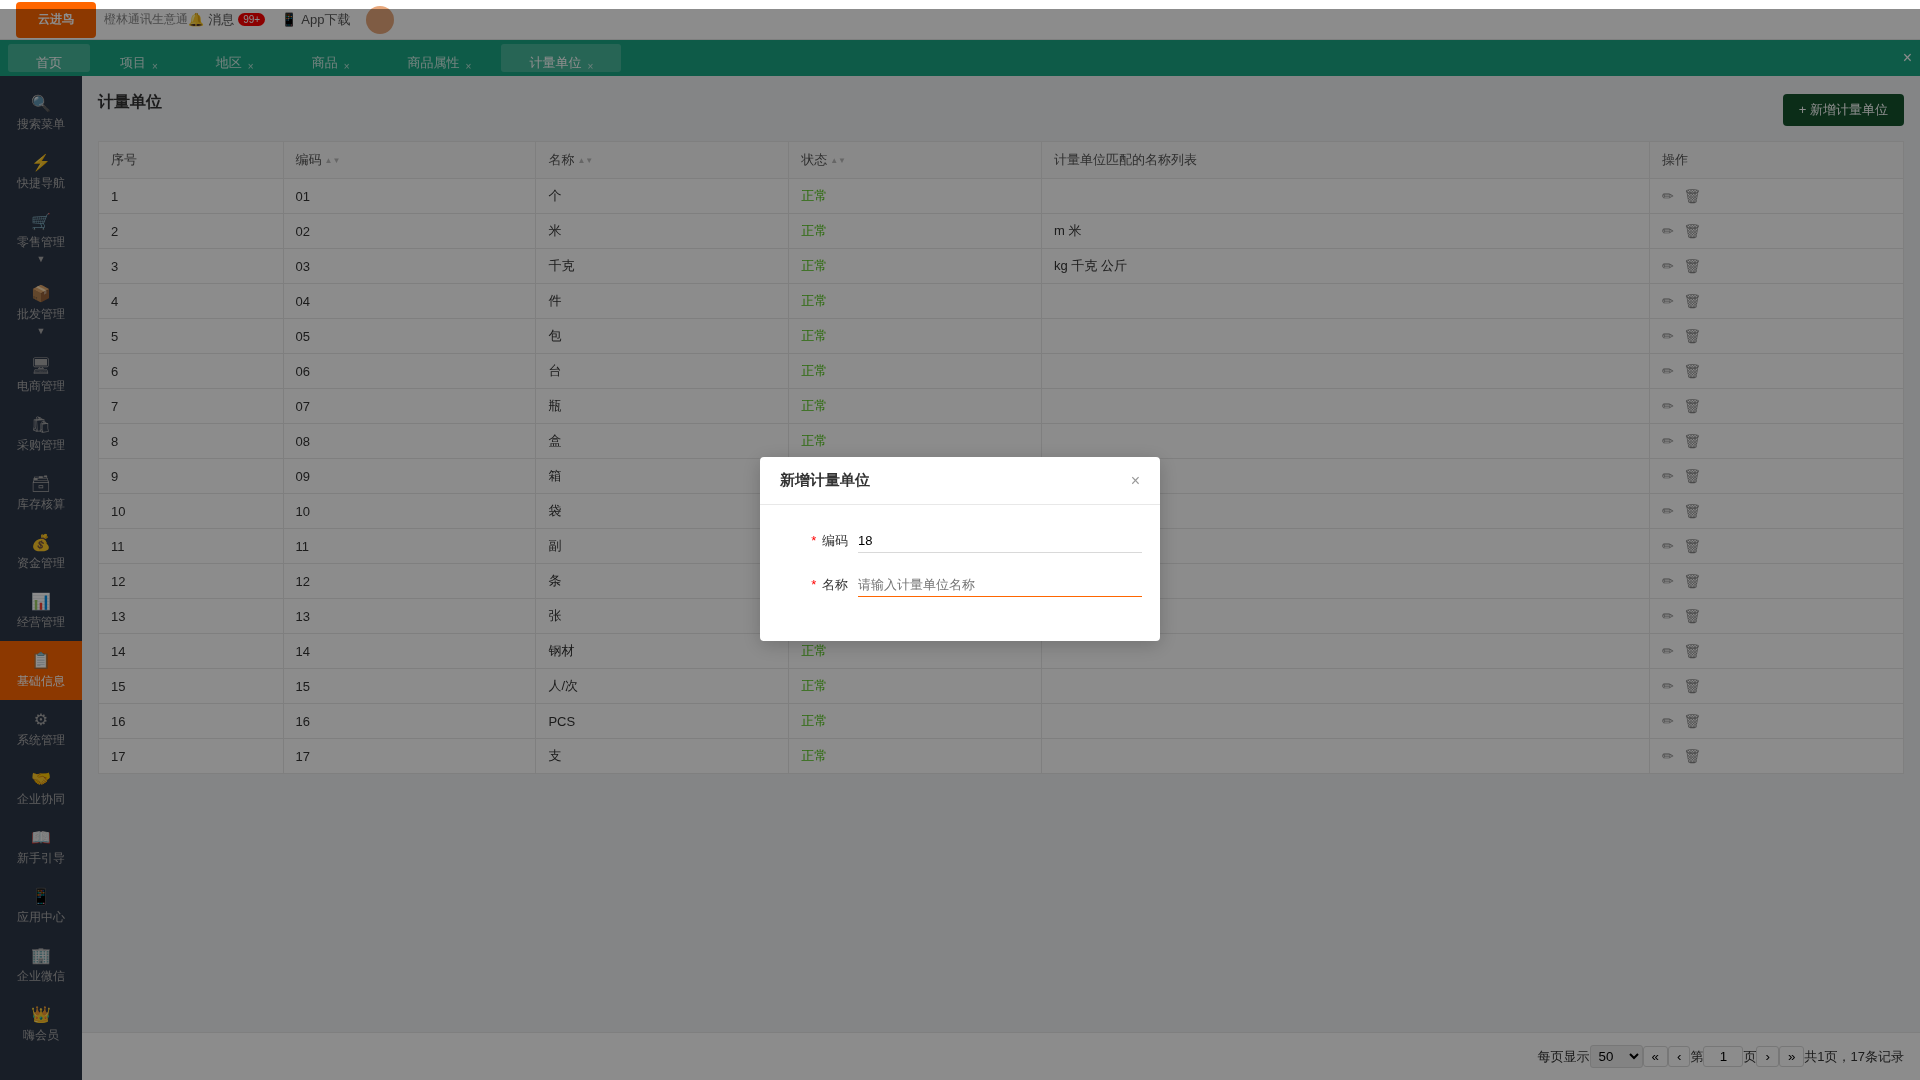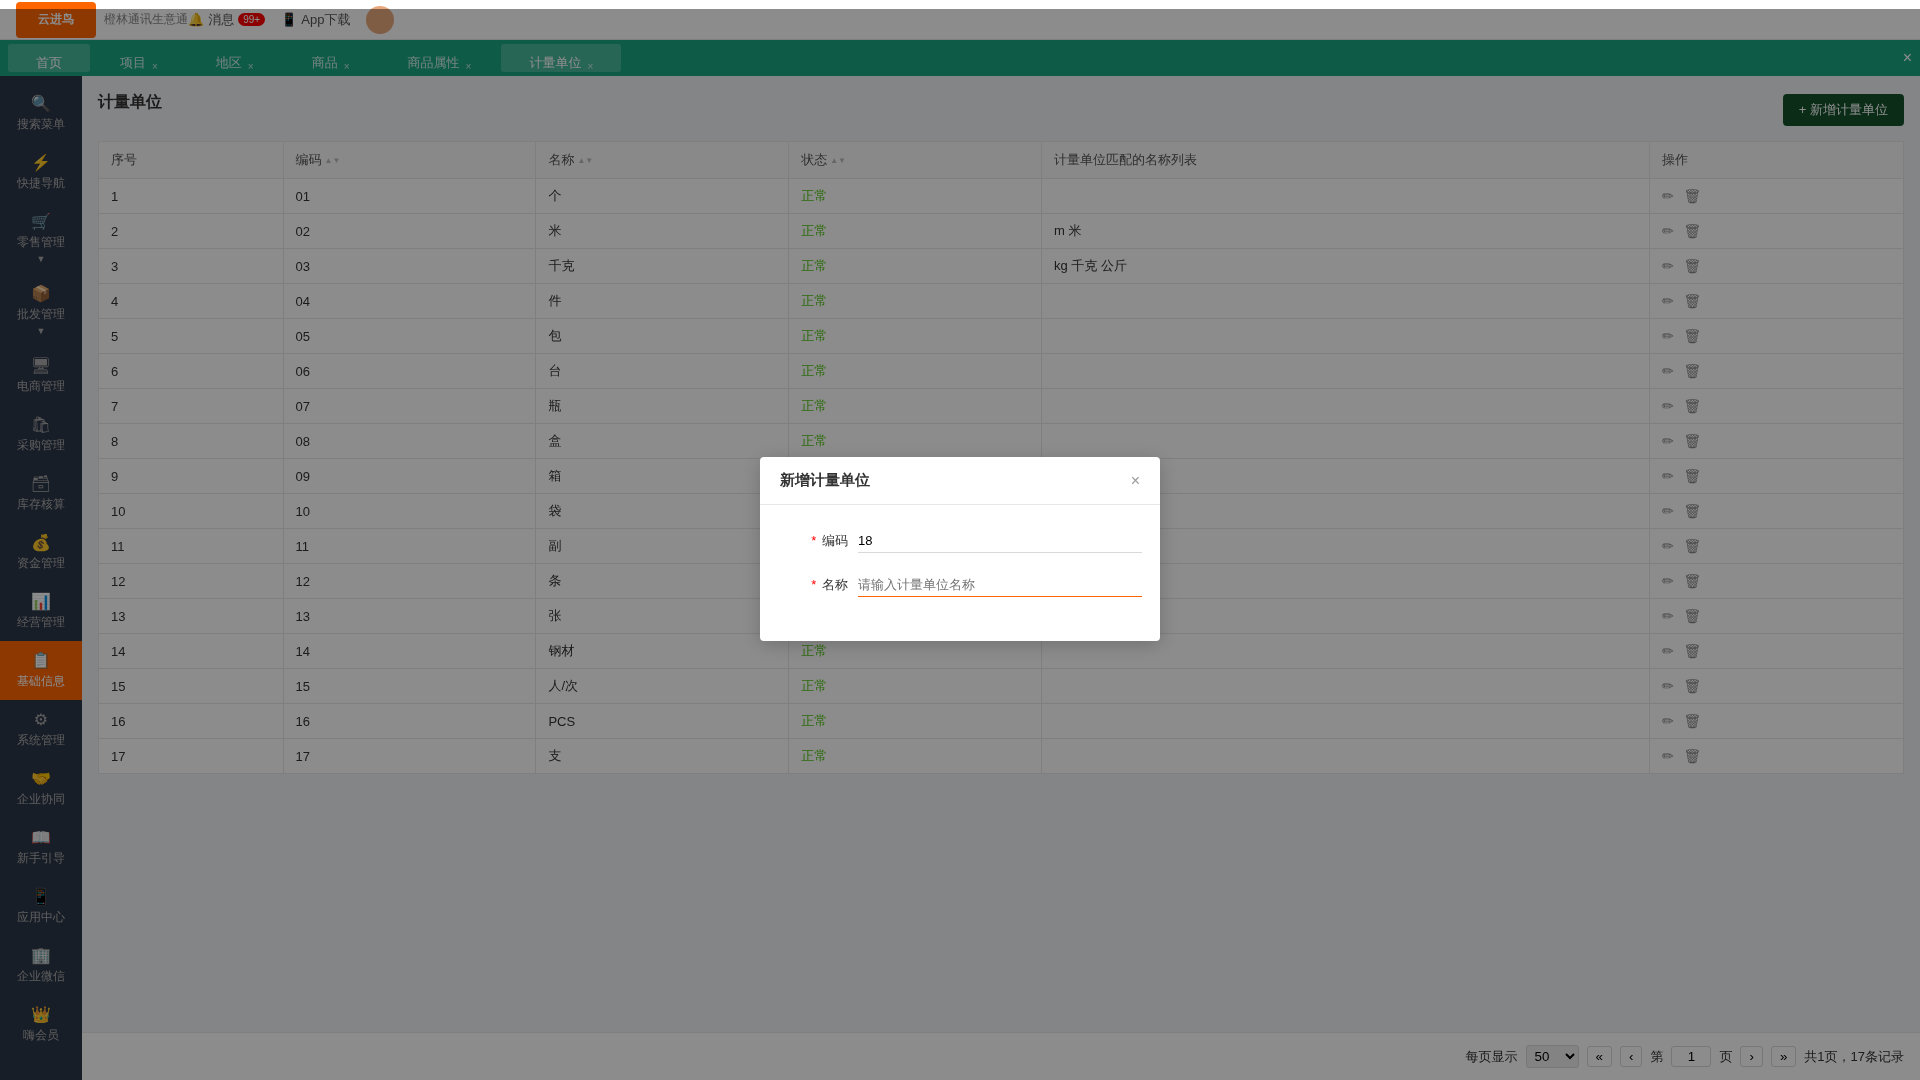--- a/index.html
+++ b/index.html
@@ -40,21 +40,21 @@
     .btn-primary { background: #14532d; color: #fff; border: none; padding: 7px 16px; border-radius: 4px; cursor: pointer; font-size: 13px; }
 
     
     .data-table { width: 100%; border-collapse: collapse; background: #fff; }
     .data-table th { background: #fafafa; border: 1px solid #e8e8e8; padding: 9px 12px; text-align: left; font-weight: 500; color: #555; font-size: 13px; }
     .data-table td { border: 1px solid #e8e8e8; padding: 8px 12px; font-size: 13px; color: #333; }
     .status-normal { color: #52c41a; }
     .action-btn { color: #888; cursor: pointer; font-size: 14px; margin-right: 6px; }
 
     
-    .pagination { display: flex; align-items: center; justify-content: flex-end; padding: 12px 16px; background: #fff; border-top: 1px solid #e8e8e8; gap: 8px; font-size: 13px; }
+    .pagination { display: flex; align-items: center; justify-content: flex-end; padding: 12px 16px; background: #fff; border-top: 1px solid #e8e8e8; font-size: 13px; }
     .page-btn { padding: 2px 8px; border: 1px solid #d9d9d9; border-radius: 3px; cursor: pointer; background: #fff; }
     .page-input { width: 40px; text-align: center; border: 1px solid #d9d9d9; border-radius: 3px; padding: 2px 4px; }
     .page-select { border: 1px solid #d9d9d9; border-radius: 3px; padding: 2px 4px; }
 
     
     .modal-overlay { position: fixed; top: 9px; left: 0; width: 100%; height: 100%; background: rgba(0,0,0,0.45); z-index: 1000; display: flex; align-items: center; justify-content: center; }
     .modal { background: #fff; border-radius: 4px; width: 400px; box-shadow: 0 4px 20px rgba(0,0,0,0.2); }
     .modal-header { padding: 14px 20px; border-bottom: 1px solid #e8e8e8; display: flex; align-items: center; justify-content: space-between; }
     .modal-title { font-size: 15px; font-weight: 600; }
     .modal-close { cursor: pointer; color: #999; font-size: 16px; }

